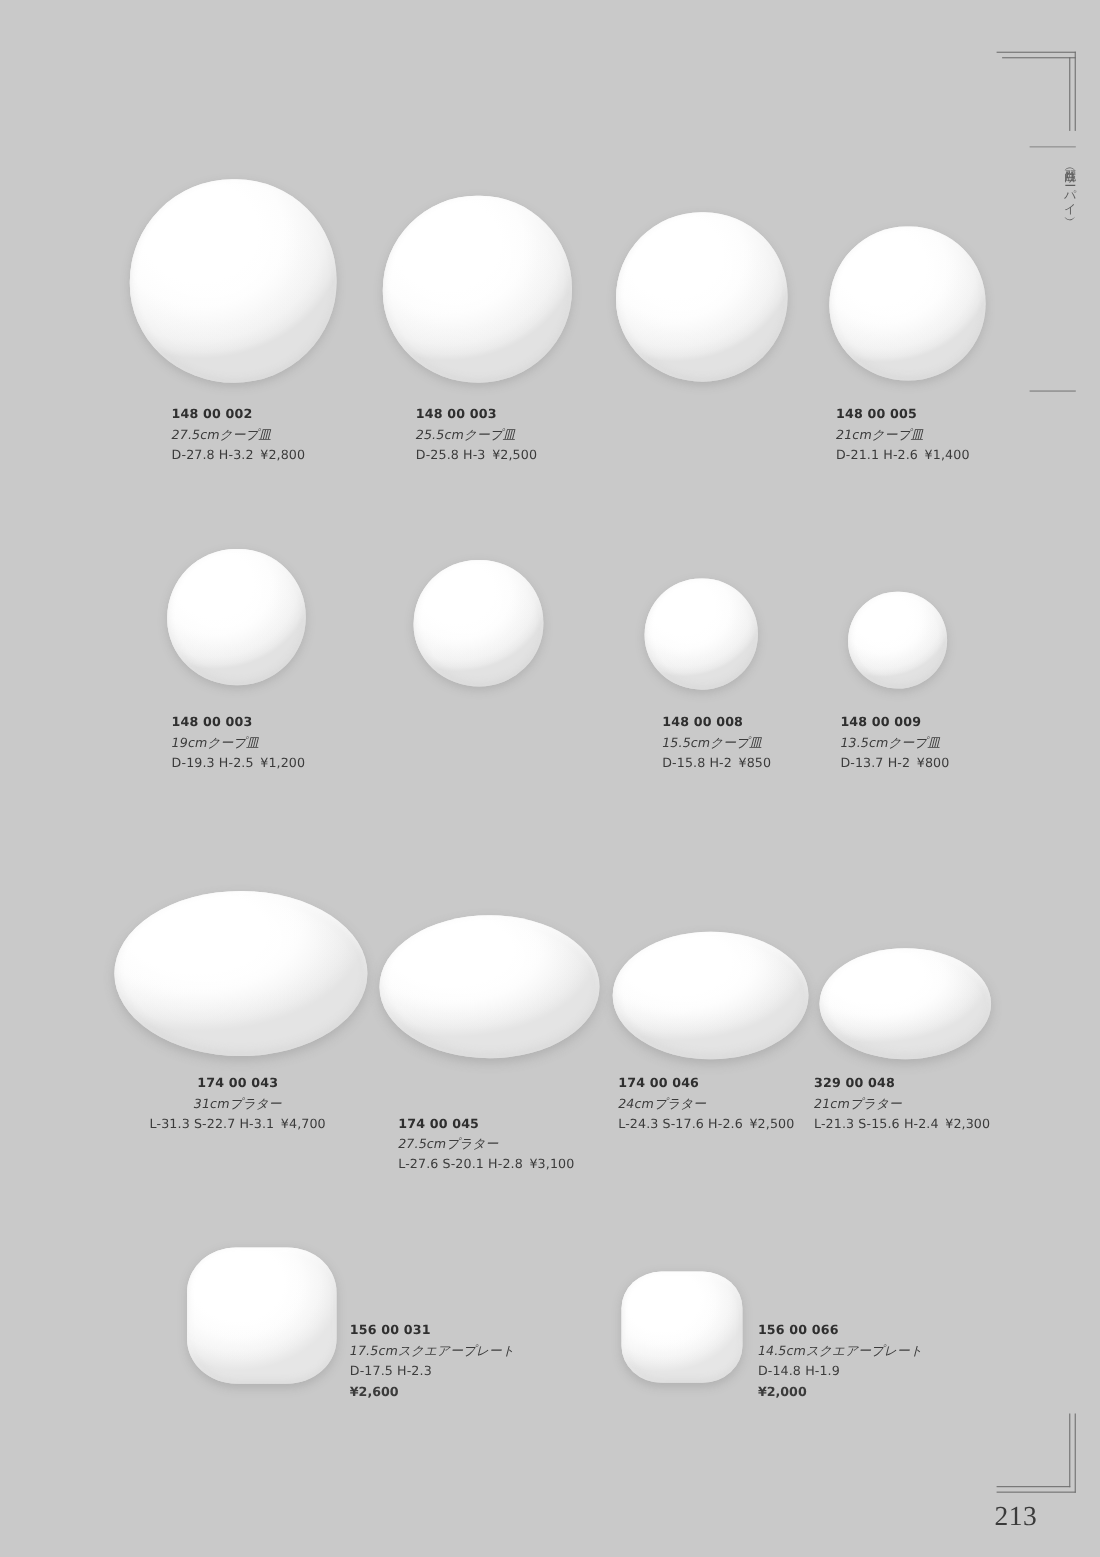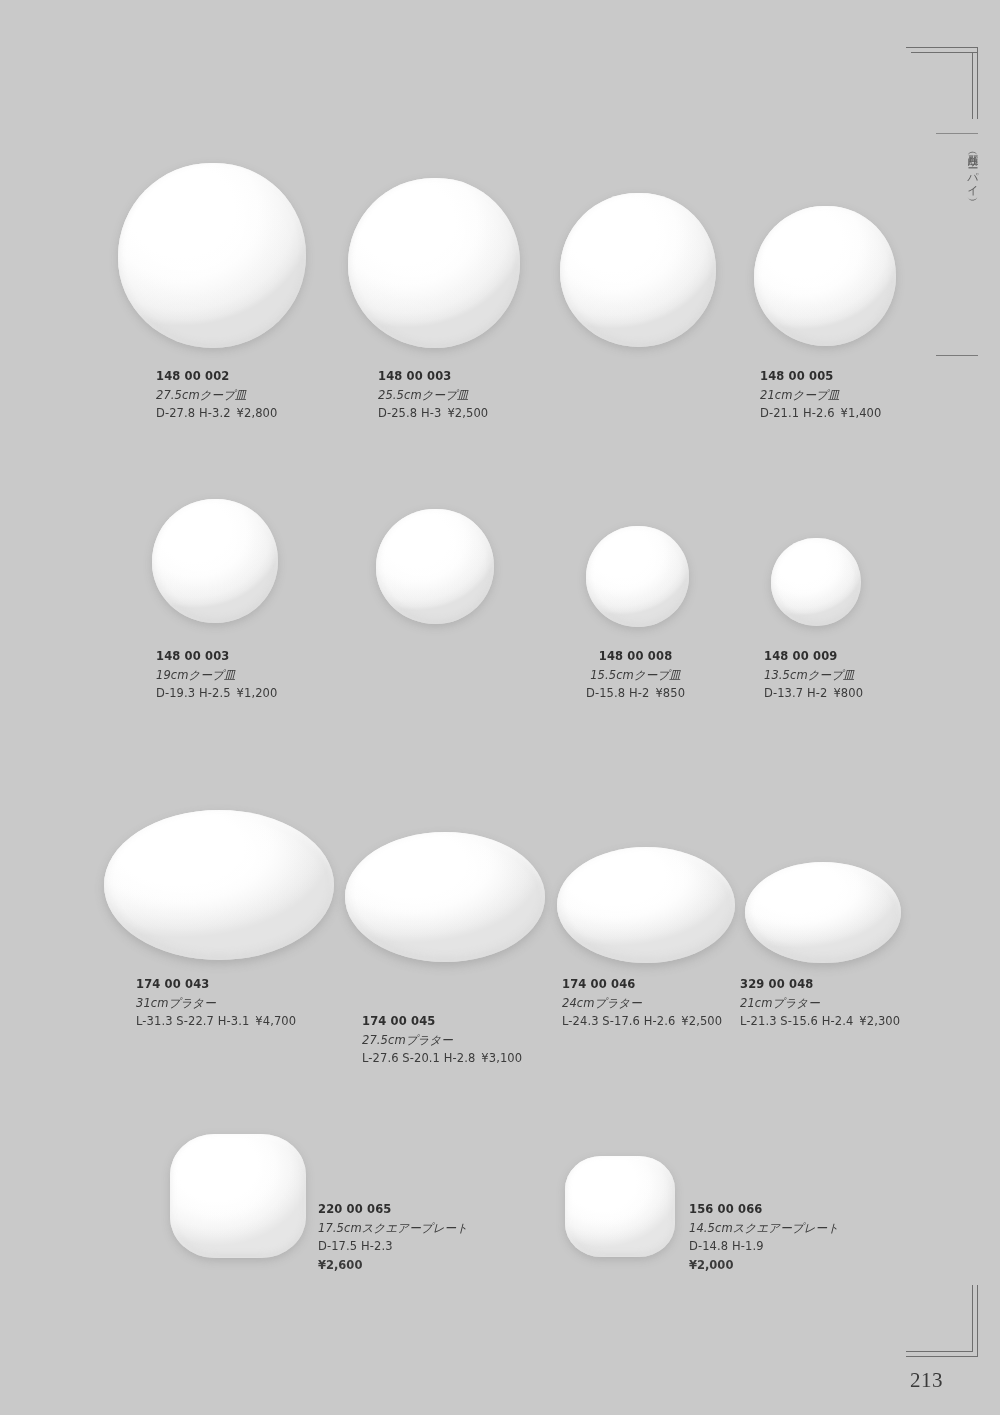--- a/index.html
+++ b/index.html
@@ -74,21 +74,21 @@
     line-height: 1.1;
     text-align: left;
     font-family: "DejaVu Sans", "Liberation Sans", sans-serif;
   }
 
   
   .page-number {
     position: absolute;
     right: 57px;
     bottom: 22px;
-    font-size: 21px;
+    font-size: 25px;
     color: #3a3a3a;
     font-family: "Liberation Serif", "DejaVu Serif", serif;
     letter-spacing: 0.5px;
   }
 
   
   .item {
     position: absolute;
   }
 
@@ -280,39 +280,39 @@
     <div class="spec"><span>D-19.3 H-2.5</span><b>¥1,200</b></div>
   </div>
 
   <div class="item" style="left:376px; top:509px;">
     <div class="plate-round" style="left:0; top:0; width:118px; height:115px;"></div>
   </div>
 
   <div class="item" style="left:586px; top:526px;">
     <div class="plate-round" style="left:0; top:0; width:103px; height:101px;"></div>
   </div>
-  <div class="caption" style="left:586px; top:647px;text-align:center;">
+  <div class="caption" style="left:602px; top:647px;">
     <div class="code">148 00 008</div>
     <div class="name">15.5cmクープ皿</div>
     <div class="spec"><span>D-15.8 H-2</span><b>¥850</b></div>
   </div>
 
   <div class="item" style="left:771px; top:538px;">
     <div class="plate-round" style="left:0; top:0; width:90px; height:88px;"></div>
   </div>
   <div class="caption" style="left:764px; top:647px;">
     <div class="code">148 00 009</div>
     <div class="name">13.5cmクープ皿</div>
     <div class="spec"><span>D-13.7 H-2</span><b>¥800</b></div>
   </div>
 
   <div class="item" style="left:104px; top:810px;">
     <div class="plate-oval" style="left:0; top:0; width:230px; height:150px;"></div>
   </div>
-  <div class="caption" style="left:136px; top:975px;">
+  <div class="caption" style="left:136px; top:975px;text-align:center;">
     <div class="code">174 00 043</div>
     <div class="name">31cmプラター</div>
     <div class="spec"><span>L-31.3 S-22.7 H-3.1</span><b>¥4,700</b></div>
   </div>
 
   <div class="item" style="left:345px; top:832px;">
     <div class="plate-oval" style="left:0; top:0; width:200px; height:130px;"></div>
   </div>
   <div class="caption" style="left:362px; top:1012px;">
     <div class="code">174 00 045</div>
@@ -335,21 +335,21 @@
   <div class="caption" style="left:740px; top:975px;">
     <div class="code">329 00 048</div>
     <div class="name">21cmプラター</div>
     <div class="spec"><span>L-21.3 S-15.6 H-2.4</span><b>¥2,300</b></div>
   </div>
 
   <div class="item" style="left:170px; top:1134px;">
     <div class="plate-square" style="left:0; top:0; width:136px; height:124px;"></div>
   </div>
   <div class="caption" style="left:318px; top:1200px;">
-    <div class="code">220 00 065</div>
+    <div class="code">156 00 031</div>
     <div class="name">17.5cmスクエアープレート</div>
     <div class="spec">D-17.5 H-2.3</div>
     <div class="price-line">¥2,600</div>
   </div>
 
   <div class="item" style="left:565px; top:1156px;">
     <div class="plate-square" style="left:0; top:0; width:110px; height:101px;"></div>
   </div>
   <div class="caption" style="left:689px; top:1200px;">
     <div class="code">156 00 066</div>

